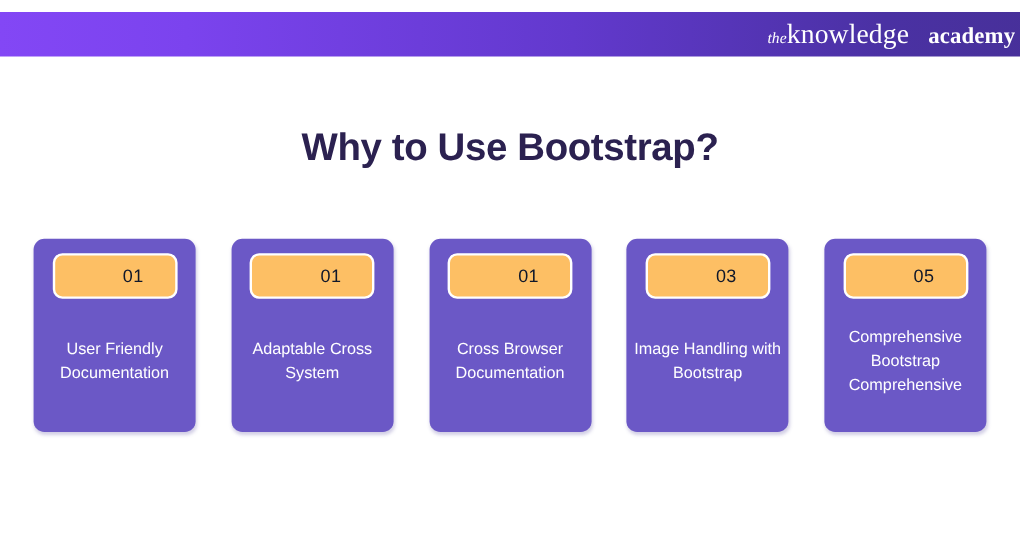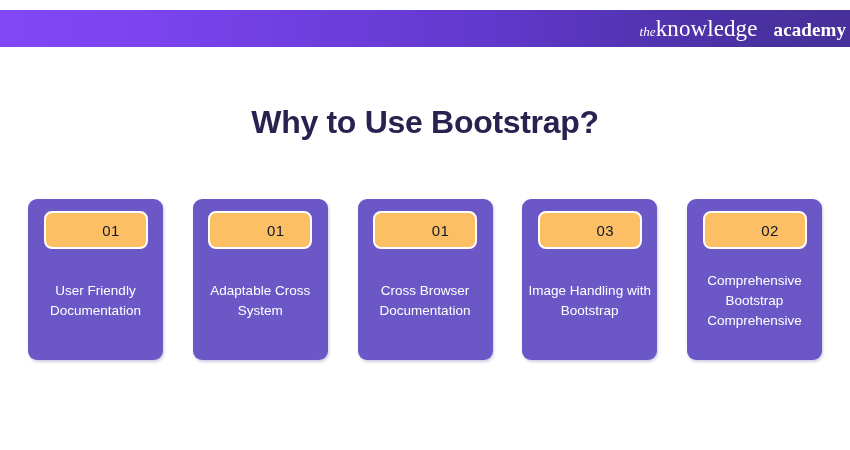--- a/index.html
+++ b/index.html
@@ -149,17 +149,17 @@
     <div class="card-badge">01</div>
     <div class="card-text">Cross Browser Documentation</div>
   </div>
 
   <div class="card">
     <div class="card-badge">03</div>
     <div class="card-text">Image Handling with Bootstrap</div>
   </div>
 
   <div class="card">
-    <div class="card-badge">02</div>
+    <div class="card-badge">05</div>
     <div class="card-text">Comprehensive Bootstrap Comprehensive</div>
   </div>
 
 </div>
 
 </body></html>

